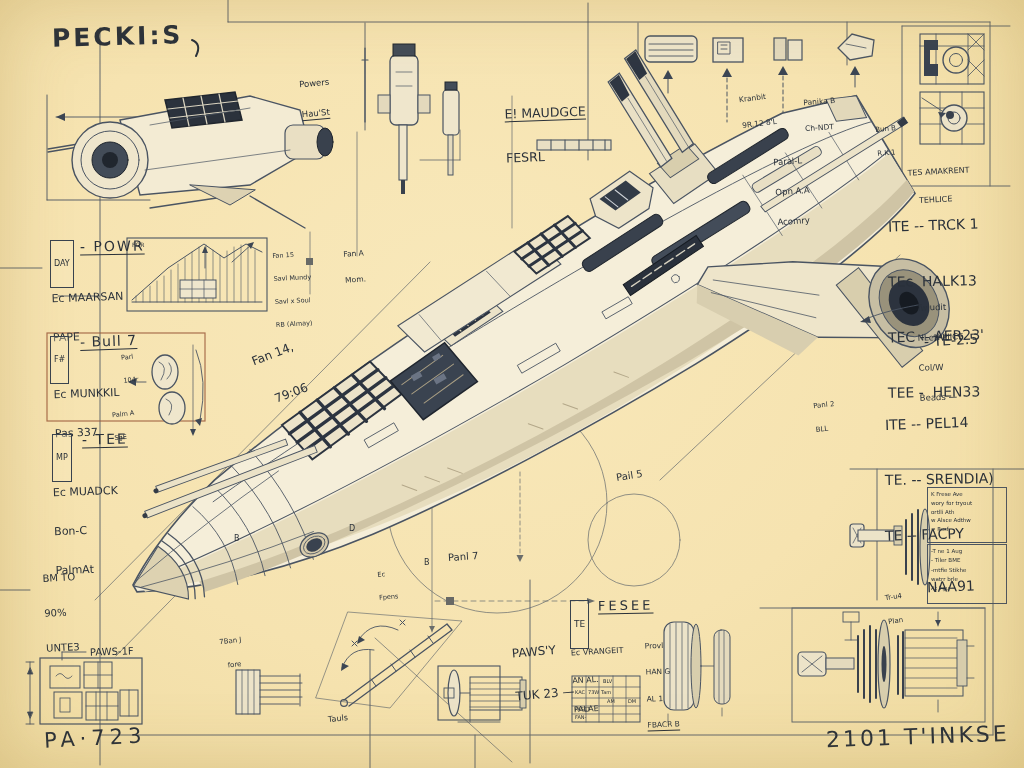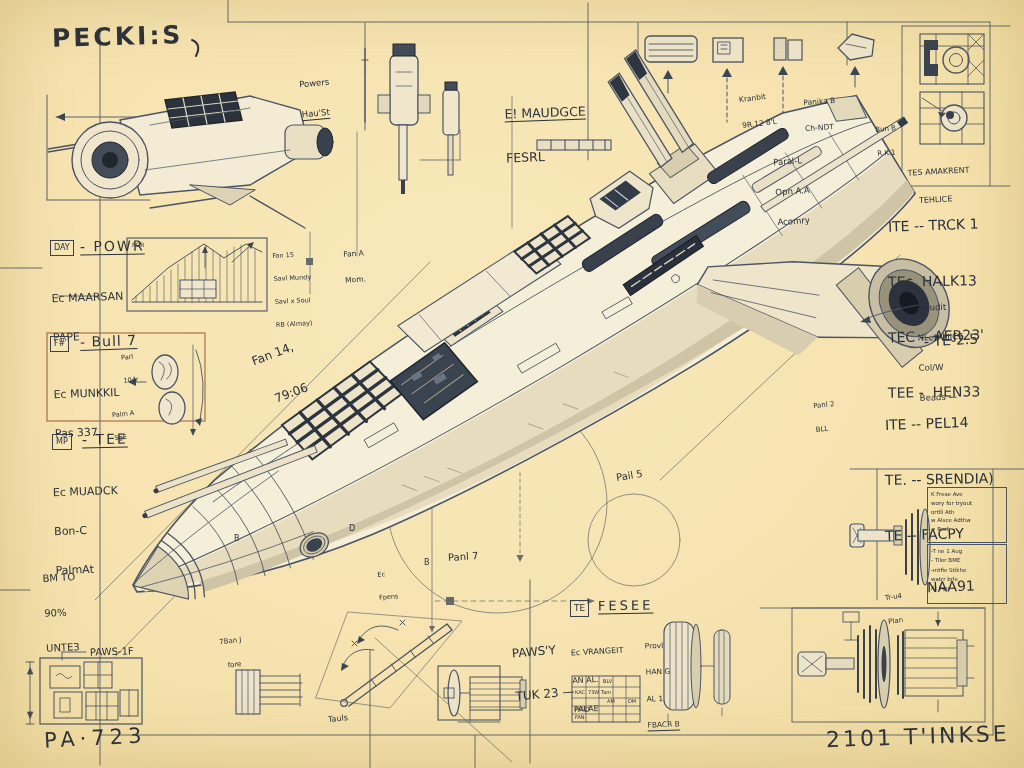--- a/index.html
+++ b/index.html
@@ -4,21 +4,21 @@
 <style>
   html,body{margin:0;padding:0;}
   #canvas{position:relative;width:1024px;height:768px;overflow:hidden;
     background:radial-gradient(ellipse at 45% 40%, #f8e8ba 0%, #f6e3b0 55%, #eeda9f 100%);
     font-family:"DejaVu Sans",sans-serif;}
   #canvas:after{content:"";position:absolute;inset:0;box-shadow:inset 0 0 70px rgba(150,115,40,.25);pointer-events:none;}
   svg{position:absolute;left:0;top:0;}
   .lbl{position:absolute;color:#2a313a;white-space:pre;line-height:1.18;}
   .u{text-decoration:underline;text-underline-offset:3px;}
   .tagbox{position:absolute;border:1.3px solid #39434f;color:#2a313a;font-size:8px;
-    padding:3px 3px;line-height:1;background:rgba(248,236,196,.35);}
+    padding:19px 3px;line-height:1;background:rgba(248,236,196,.35);}
   .notebox{position:absolute;border:1px solid #4a5462;padding:2px 3px;color:#2a313a;}
   .pbox{position:absolute;border:1.3px solid #39434f;color:#2a313a;padding:2px 4px;}
 </style>
 </head>
 <body>
 
 <div id="canvas">
 
 <svg width="1024" height="768" viewBox="0 0 1024 768">
   <g stroke="#4a5462" fill="none" stroke-width="1" stroke-linecap="round">

